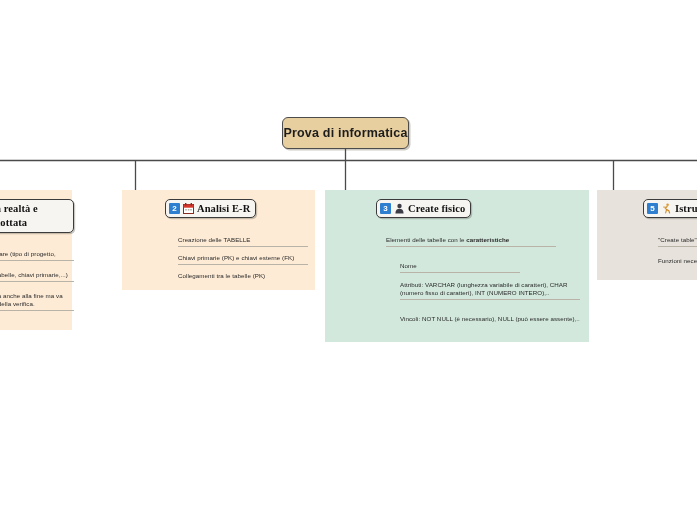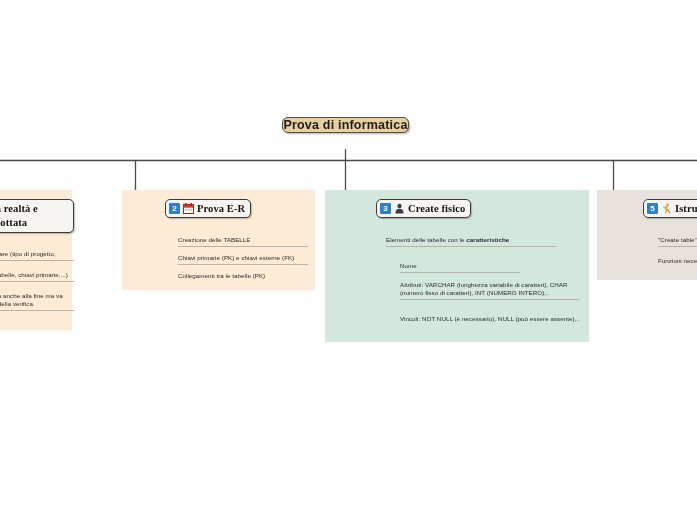--- a/index.html
+++ b/index.html
@@ -42,21 +42,21 @@
   .panel-2 { left: 122px;   top: 190px; width: 193px;  height: 100px; background: #fdebd5; }
   .panel-3 { left: 325px;   top: 190px; width: 264px;  height: 152px; background: #d2e8dd; }
   .panel-5 { left: 597px;   top: 190px; width: 200px;  height: 90px;  background: #e7e2dc; }
 
   
   .root-node {
     position: absolute;
     left: 282px;
     top: 117px;
     width: 127px;
-    height: 16px;
+    height: 32px;
     background: #e8cfa0;
     border: 1.6px solid #4c4c4c;
     border-radius: 6px;
     display: flex;
     align-items: center;
     justify-content: center;
     box-sizing: border-box;
     box-shadow: 1.5px 1.5px 0 rgba(90,80,60,0.30);
   }
   .root-label {
@@ -192,21 +192,21 @@
     <span class="num-badge">2</span>
     <svg class="mini-icon" width="11" height="11" viewBox="0 0 11 11">
       <rect x="0.5" y="1.5" width="10" height="9" fill="#ffffff" stroke="#8a2b22" stroke-width="1"></rect>
       <rect x="0.5" y="1.5" width="10" height="3.2" fill="#d6362c"></rect>
       <rect x="2" y="0" width="1.4" height="2.6" fill="#8a2b22"></rect>
       <rect x="7.6" y="0" width="1.4" height="2.6" fill="#8a2b22"></rect>
       <rect x="2.2" y="6" width="1.6" height="1.5" fill="#b5b0a8"></rect>
       <rect x="4.8" y="6" width="1.6" height="1.5" fill="#b5b0a8"></rect>
       <rect x="7.2" y="6" width="1.6" height="1.5" fill="#b5b0a8"></rect>
     </svg>
-    <span class="branch-title">Prova E-R</span>
+    <span class="branch-title">Analisi E-R</span>
   </div>
   <div class="subitem" style="left:178px; top:236px; width:130px;">Creazione delle TABELLE</div>
   <div class="subitem" style="left:178px; top:254px; width:130px;">Chiavi primarie (PK) e chiavi esterne (FK)</div>
   <div class="subitem no-rule" style="left:178px; top:272px; width:130px;">Collegamenti tra le tabelle (PK)</div>
 
   <div class="branch-box bx3">
     <span class="num-badge">3</span>
     <svg class="mini-icon" width="11" height="11" viewBox="0 0 11 11">
       <circle cx="5.5" cy="3" r="2.2" fill="#3c3c46"></circle>
       <path d="M1.4 10.5 C1.4 7.2 3.2 5.8 5.5 5.8 C7.8 5.8 9.6 7.2 9.6 10.5 Z" fill="#3c3c46"></path>

